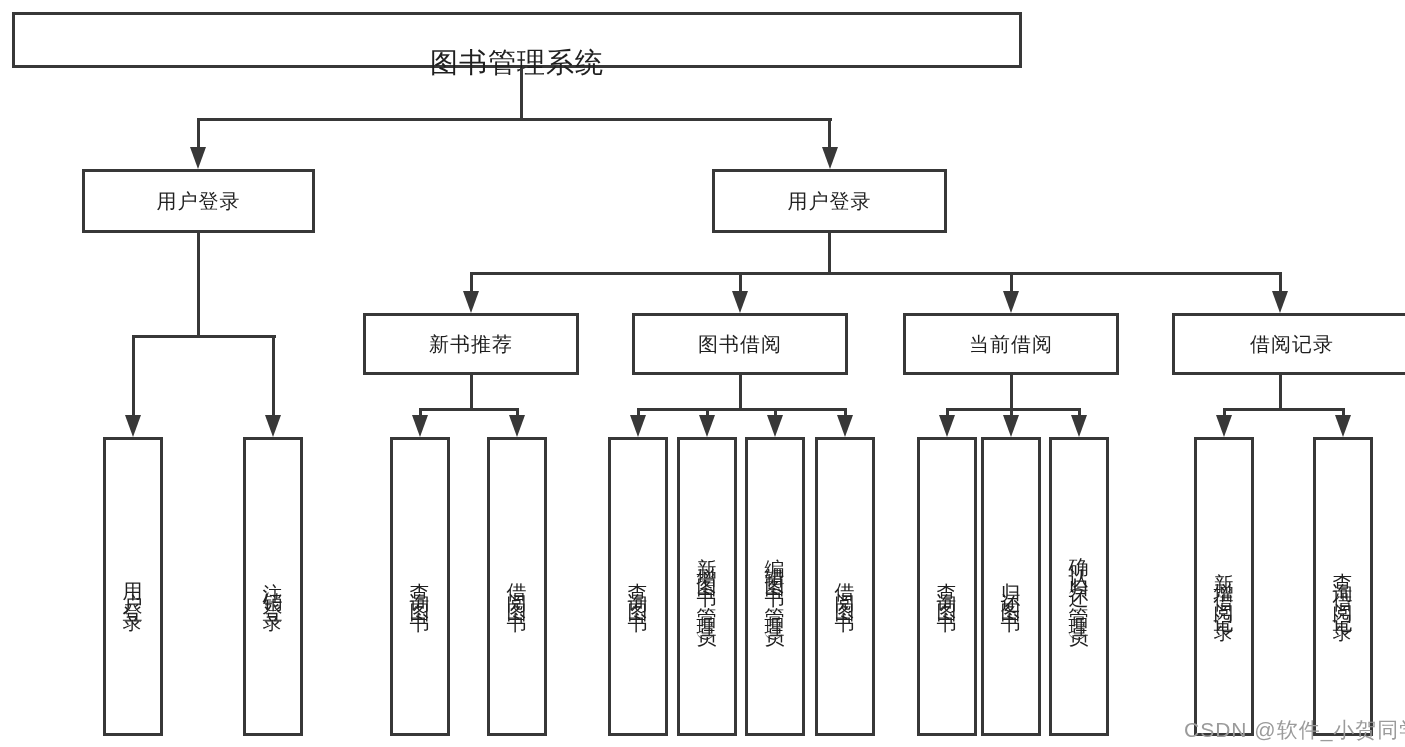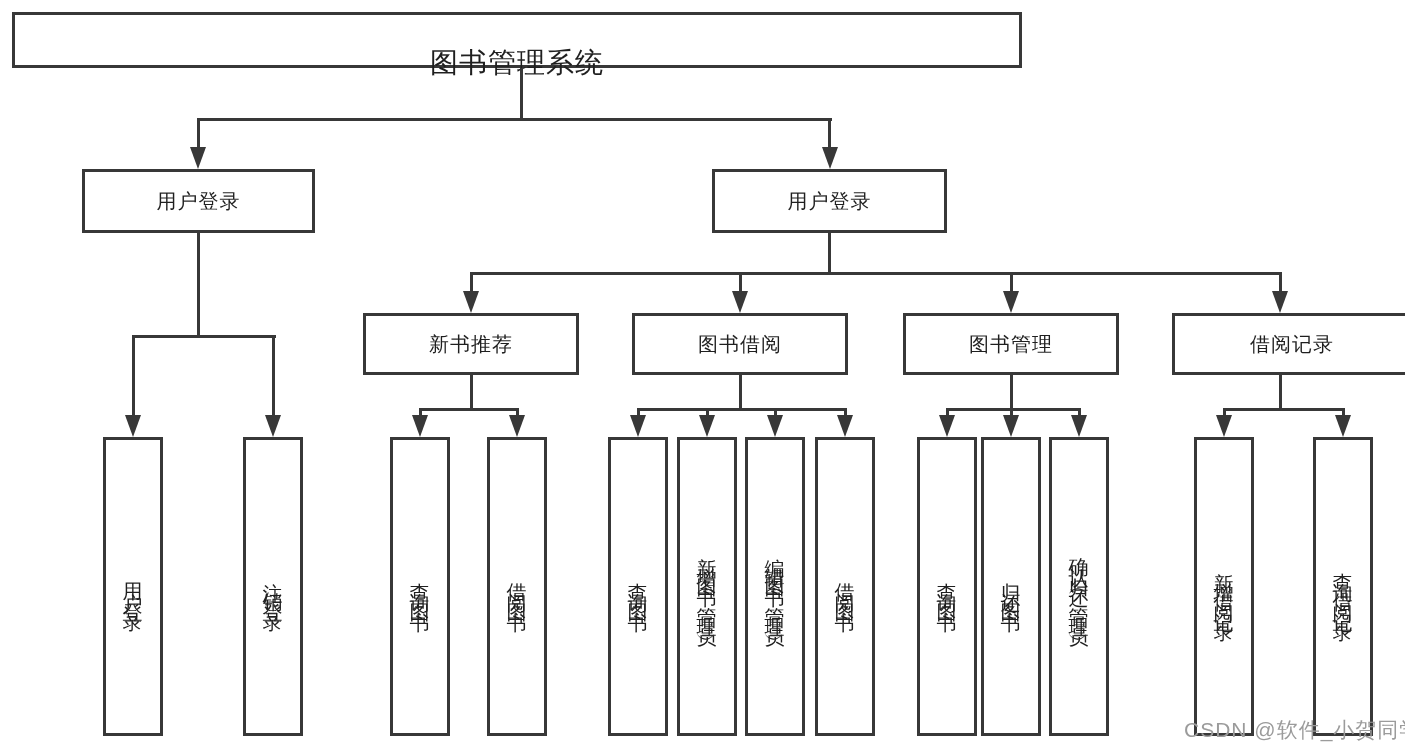--- a/index.html
+++ b/index.html
@@ -47,21 +47,21 @@
     <span class="lbl">用户登录</span>
   </div>
 
   <div class="box" style="left:632px;top:313px;width:216px;height:62px">
     <span class="lbl">图书借阅</span>
   </div>
   <div class="box" style="left:363px;top:313px;width:216px;height:62px">
     <span class="lbl">新书推荐</span>
   </div>
   <div class="box" style="left:903px;top:313px;width:216px;height:62px">
-    <span class="lbl">图书管理</span>
+    <span class="lbl">当前借阅</span>
   </div>
   <div class="box" style="left:1172px;top:313px;width:240px;height:62px">
     <span class="lbl">借阅记录</span>
   </div>
 
   <div class="box vbox" style="left:103px;top:437px;width:60px;height:299px">
     <span class="lbl">用户登录</span>
   </div>
   <div class="box vbox" style="left:243px;top:437px;width:60px;height:299px">
     <span class="lbl">注销登录</span>

